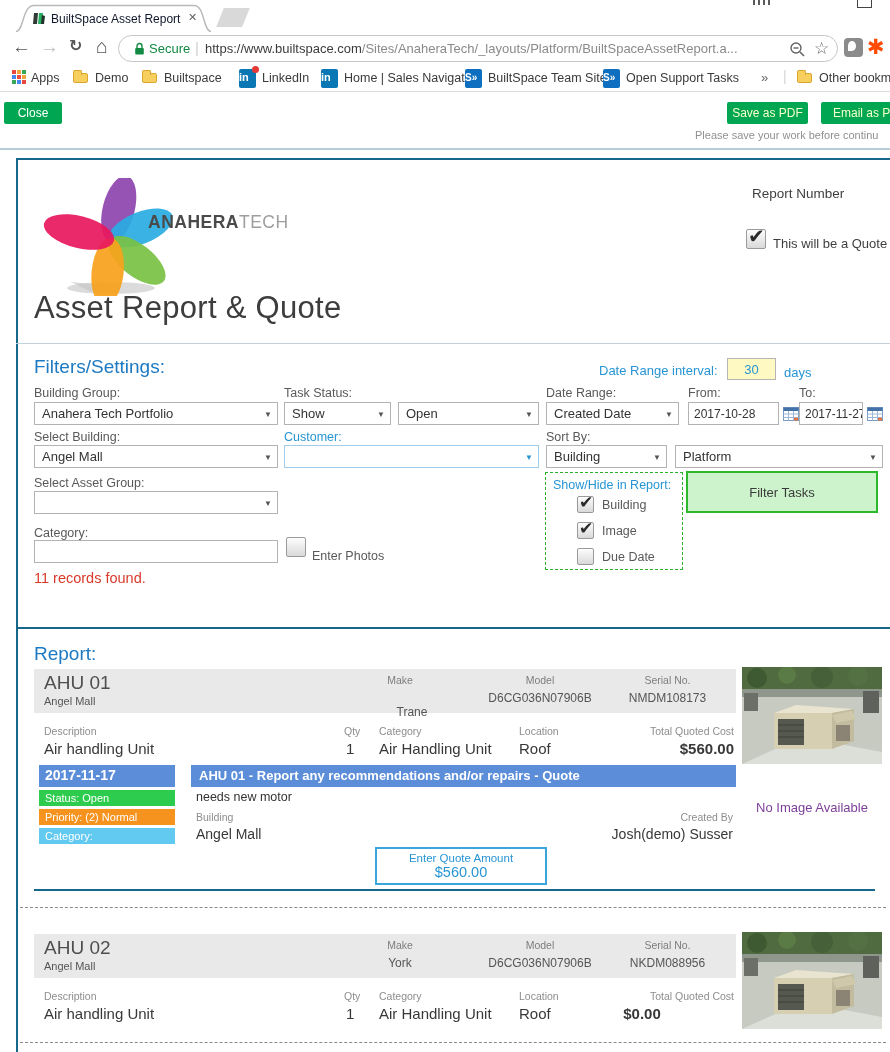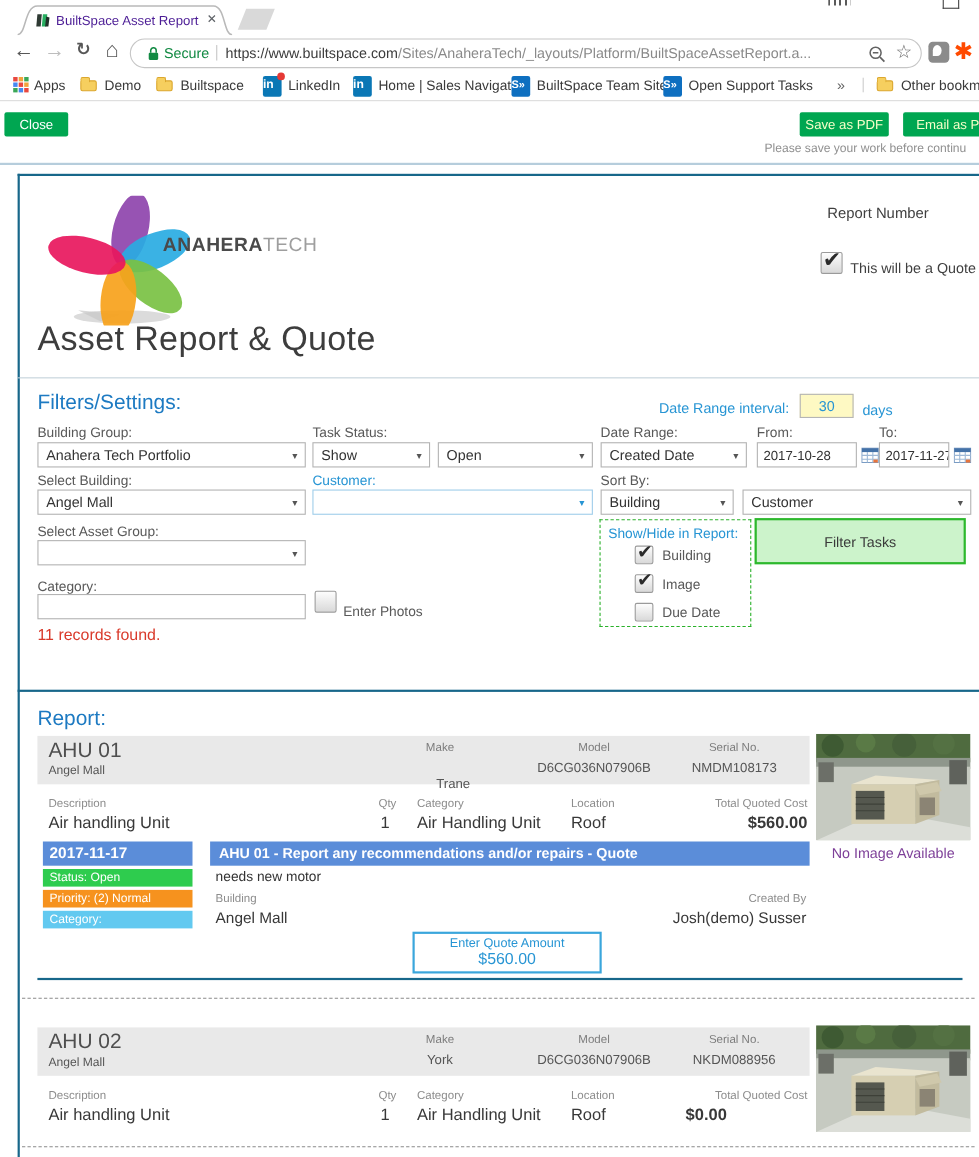--- a/index.html
+++ b/index.html
@@ -2,21 +2,21 @@
 <html><head>
 <meta charset="utf-8">
 <style>
   * { margin:0; padding:0; box-sizing:border-box; }
   body { font-family:"Liberation Sans","DejaVu Sans",sans-serif; background:#fff; }
   .screen { position:relative; width:890px; height:1052px; overflow:hidden; background:#fff; }
   .abs { position:absolute; }
   .nowrap { white-space:nowrap; }
 
   
-  .tab-title { font-size:12px; color:#4c1d95; }
+  .tab-title { font-size:12px; color:#0f172a; }
   .nav-glyph { font-size:19px; color:#575757; line-height:1; }
   .nav-glyph.disabled { color:#bdbdbd; }
   .urlbar { left:118px; top:35px; width:720px; height:27px; border:1px solid #c6c6c6; border-radius:14px; background:#fff; }
   .secure { font-size:13px; color:#128a43; }
   .url { font-size:13px; }
   .url .host { color:#3b3b3b; }
   .url .path { color:#8a8a8a; }
   .bm-label { font-size:12.5px; color:#3a3a3a; }
   .folder { width:15px; height:10px; background:#f6cf5f; border:1px solid #dba72e; border-radius:2px; }
   .folder::before { content:''; position:absolute; top:-4px; left:-1px; width:7px; height:4px; background:#f6cf5f; border:1px solid #dba72e; border-bottom:none; border-radius:2px 2px 0 0; }
@@ -61,21 +61,21 @@
   .d-val { font-size:15px; color:#383838; }
   .chip { left:39px; width:136px; color:#fff; overflow:hidden; white-space:nowrap; }
   .chip.date { height:22px; font-size:14px; font-weight:bold; padding:2px 0 0 6px; background:#5b8dd9; }
   .chip.small { height:16px; font-size:11px; padding:2px 0 0 6px; }
   .task-title { background:#5b8dd9; color:#fff; font-size:13px; font-weight:bold; height:22px; padding:3px 0 0 8px; overflow:hidden; white-space:nowrap; }
   .quote-box { border:2px solid #3aa6dc; text-align:center; }
   .quote-lbl { font-size:11.5px; color:#2795d4; }
   .quote-amt { font-size:14.5px; color:#2795d4; }
   .teal-line { height:2px; background:#17678a; }
   .dashed-sep { border-top:1px dashed #8a8a8a; }
-  .noimg { font-size:13px; color:#7d3f98; text-align:center; }
+  .noimg { font-size:13px; color:#7d3f98; text-align:center;margin-top:32px; }
 </style>
 </head>
 <body>
 
 <svg width="0" height="0" style="position:absolute">
   <defs>
     <symbol id="ahu-photo" viewBox="0 0 140 97">
       <rect width="140" height="97" fill="#b9c0b4"></rect>
       <rect width="140" height="26" fill="#4f6b3f"></rect>
       <circle cx="15" cy="11" r="10" fill="#3e5a33"></circle>
@@ -244,21 +244,21 @@
       <use href="#cal-icon"></use>
     </svg>
 
   <span class="abs lbl" style="left:34px;top:430px;">Select Building:</span>
   <span class="abs lbl-blue" style="left:284px;top:430px;">Customer:</span>
   <span class="abs lbl" style="left:546px;top:430px;">Sort By:</span>
 
   <div class="abs dd" style="left:34px;top:445px;width:244px;">Angel Mall</div>
   <div class="abs dd blue" style="left:284px;top:445px;width:255px;"></div>
   <div class="abs dd" style="left:546px;top:445px;width:121px;">Building</div>
-  <div class="abs dd" style="left:675px;top:445px;width:208px;">Customer</div>
+  <div class="abs dd" style="left:675px;top:445px;width:208px;">Platform</div>
 
   <span class="abs lbl" style="left:34px;top:476px;">Select Asset Group:</span>
   <div class="abs dd" style="left:34px;top:491px;width:244px;"></div>
 
   <div class="abs dashed-box" style="left:545px;top:472px;width:138px;height:98px;">
     <span class="abs lbl-blue" style="left:7px;top:5px;">Show/Hide in Report:</span>
     <div class="abs cb c17 checked" style="left:31px;top:23px;"></div>
     <span class="abs lbl" style="left:56px;top:25px;">Building</span>
     <div class="abs cb c17 checked" style="left:31px;top:49px;"></div>
     <span class="abs lbl" style="left:56px;top:51px;">Image</span>

